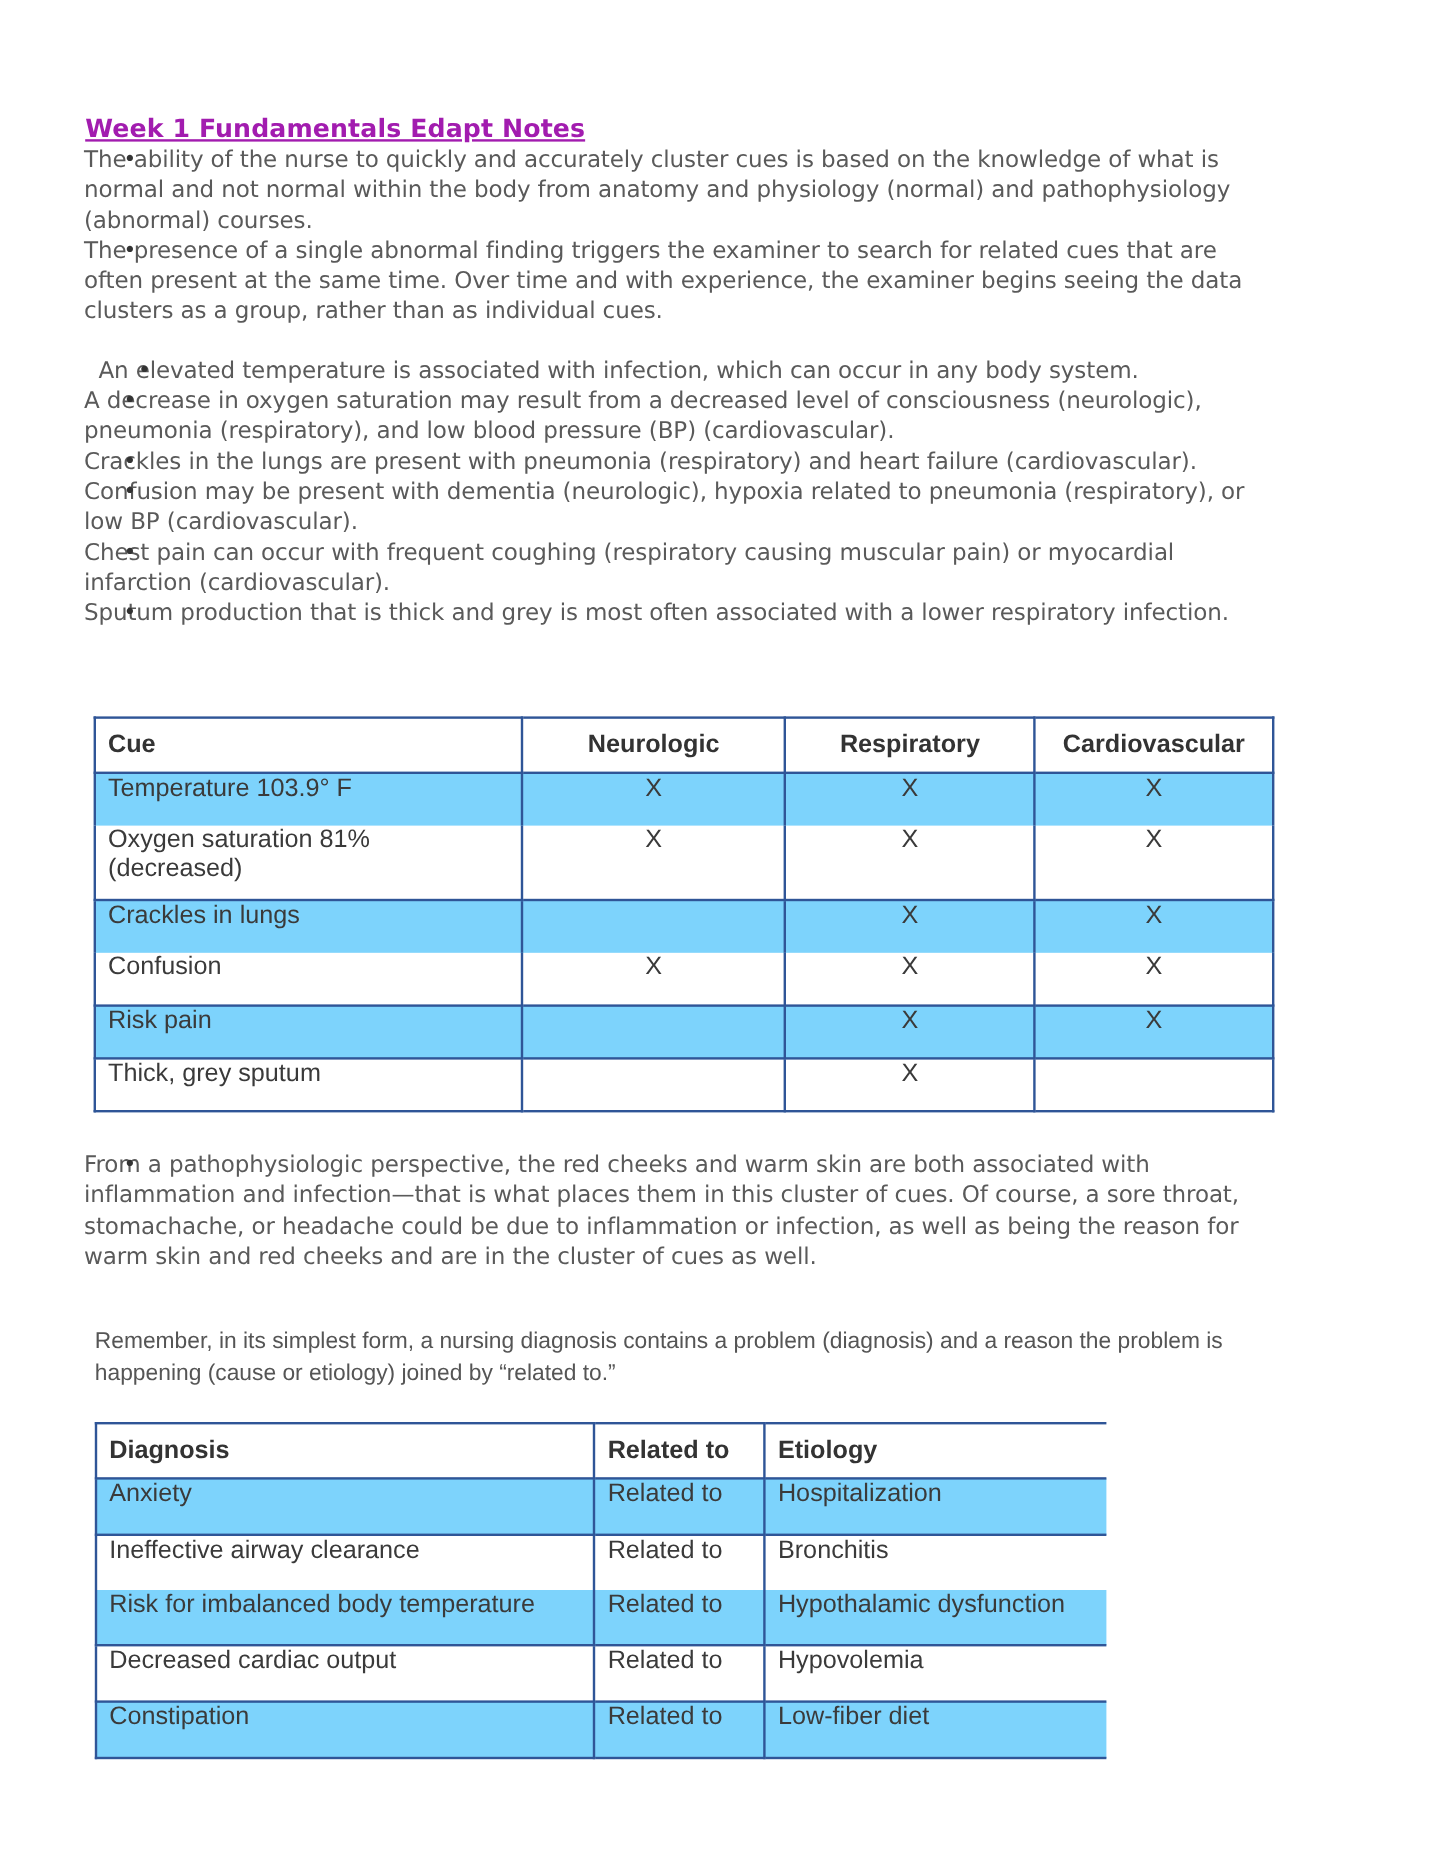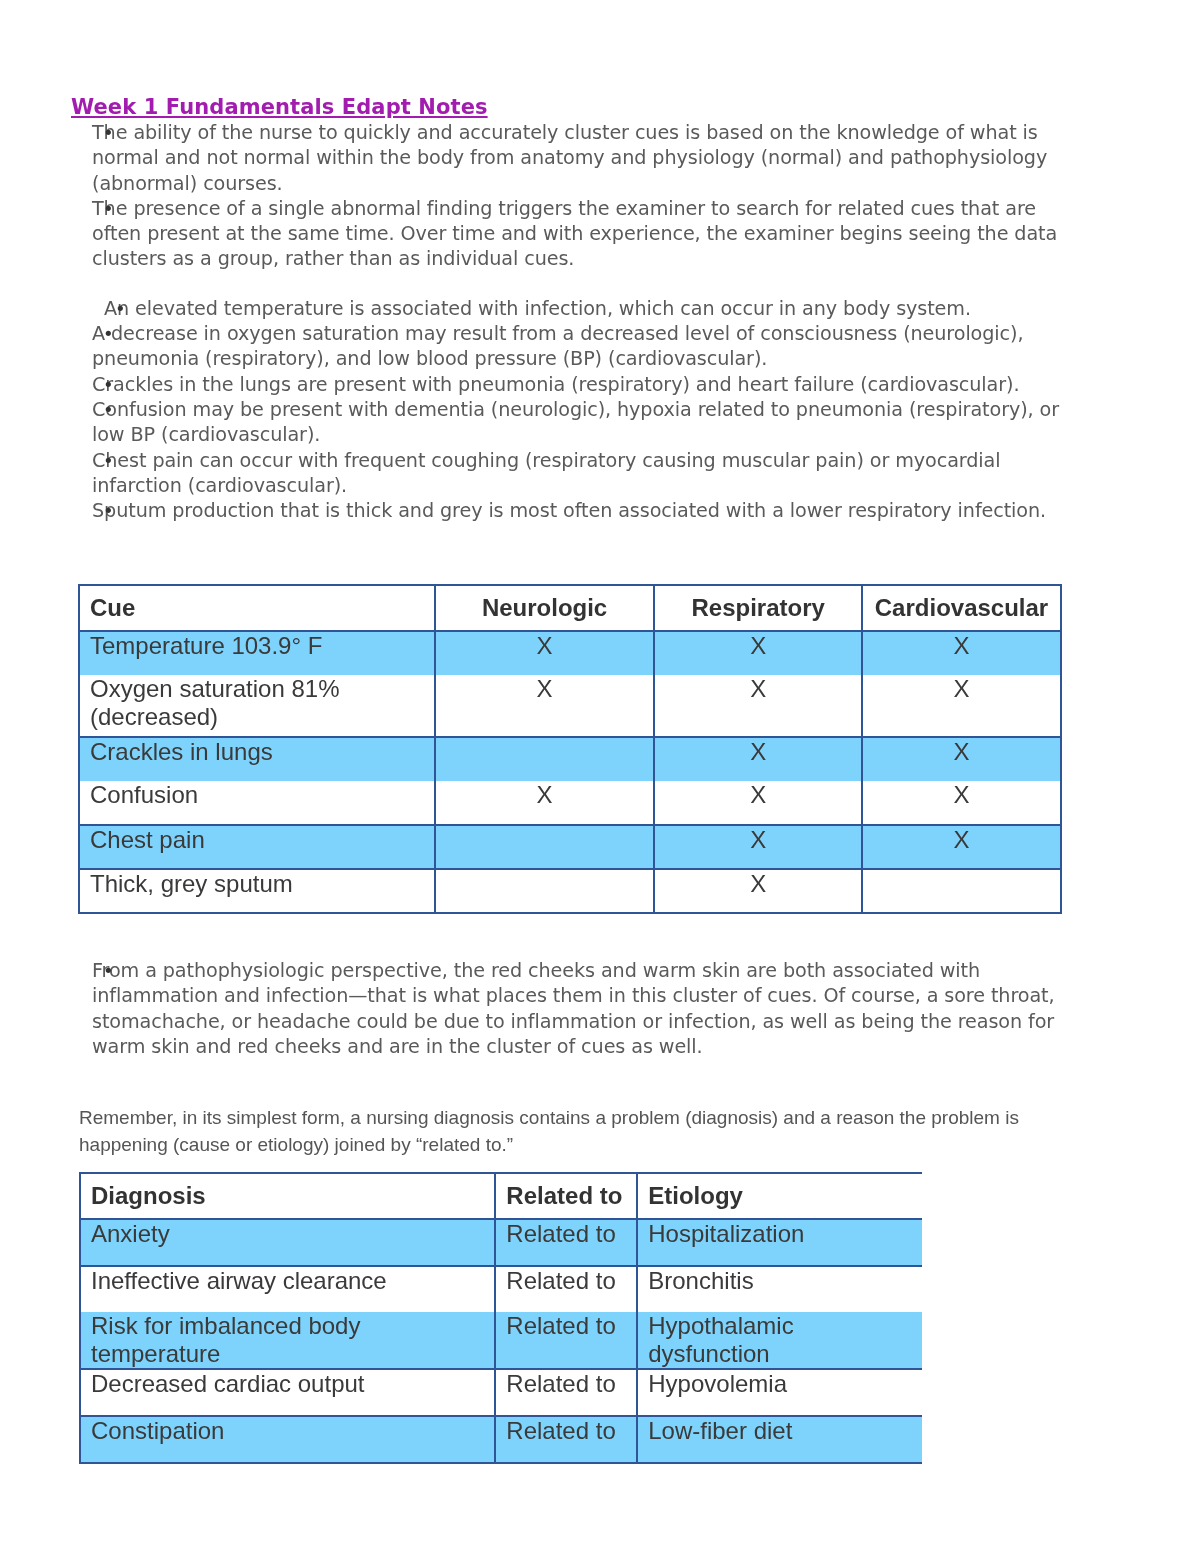--- a/index.html
+++ b/index.html
@@ -7,28 +7,28 @@
   .title {
     position:absolute; left:71px; top:95px;
     font-family:"DejaVu Sans", sans-serif; font-size:21px; font-weight:bold;
     color:#a21caf; text-decoration:underline; letter-spacing:0.1px;
   }
   ul.bullets {
     position:absolute; left:0; margin:0; padding:0; list-style:none;
     font-family:"DejaVu Sans", sans-serif; font-size:19.2px; line-height:25.3px;
     color:#5a5a5a; letter-spacing:-0.1px;
   }
-  ul.bullets li { position:relative; padding-left:92px; width:990px; }
+  ul.bullets li { position:relative; padding-left:70px; width:990px; }
   ul.bullets li::before {
     content:"\2022"; position:absolute; left:103px; top:0; color:#333; font-size:18px;
   }
   ul.bullets li.gap { margin-top:24px;margin-left:12px; }
   table.grid {
     position:absolute; border-collapse:collapse;
-    font-family:"Liberation Sans", sans-serif; font-size:24px; color:#3a3a3a;
+    font-family:"Liberation Sans", sans-serif; font-size:21px; color:#3a3a3a;margin-top:13px;
   }
   table.grid td, table.grid th {
     border-left:2px solid #2f5597; border-right:2px solid #2f5597;
     padding:0 10px; vertical-align:top;
   }
   table.grid th { font-weight:bold; color:#333; text-align:left; height:44px; vertical-align:middle; border-top:2px solid #2f5597; border-bottom:2px solid #2f5597; }
   table.grid tr.shade td { background:#7dd3fc; }
   table.grid tr.bb td { border-bottom:2px solid #2f5597; }
   table.grid td.c, table.grid th.c { text-align:center; }
   .cue-table td { height:44px; padding-top:10px; box-sizing:border-box; }
@@ -88,21 +88,21 @@
     <td class="c">X</td>
     <td class="c">X</td>
   </tr>
   <tr class="bb">
     <td>Confusion</td>
     <td class="c">X</td>
     <td class="c">X</td>
     <td class="c">X</td>
   </tr>
   <tr class="shade bb">
-    <td>Chest pain</td>
+    <td>Risk pain</td>
     <td class="c"></td>
     <td class="c">X</td>
     <td class="c">X</td>
   </tr>
   <tr class="bb">
     <td>Thick, grey sputum</td>
     <td class="c"></td>
     <td class="c">X</td>
     <td class="c"></td>
   </tr>

